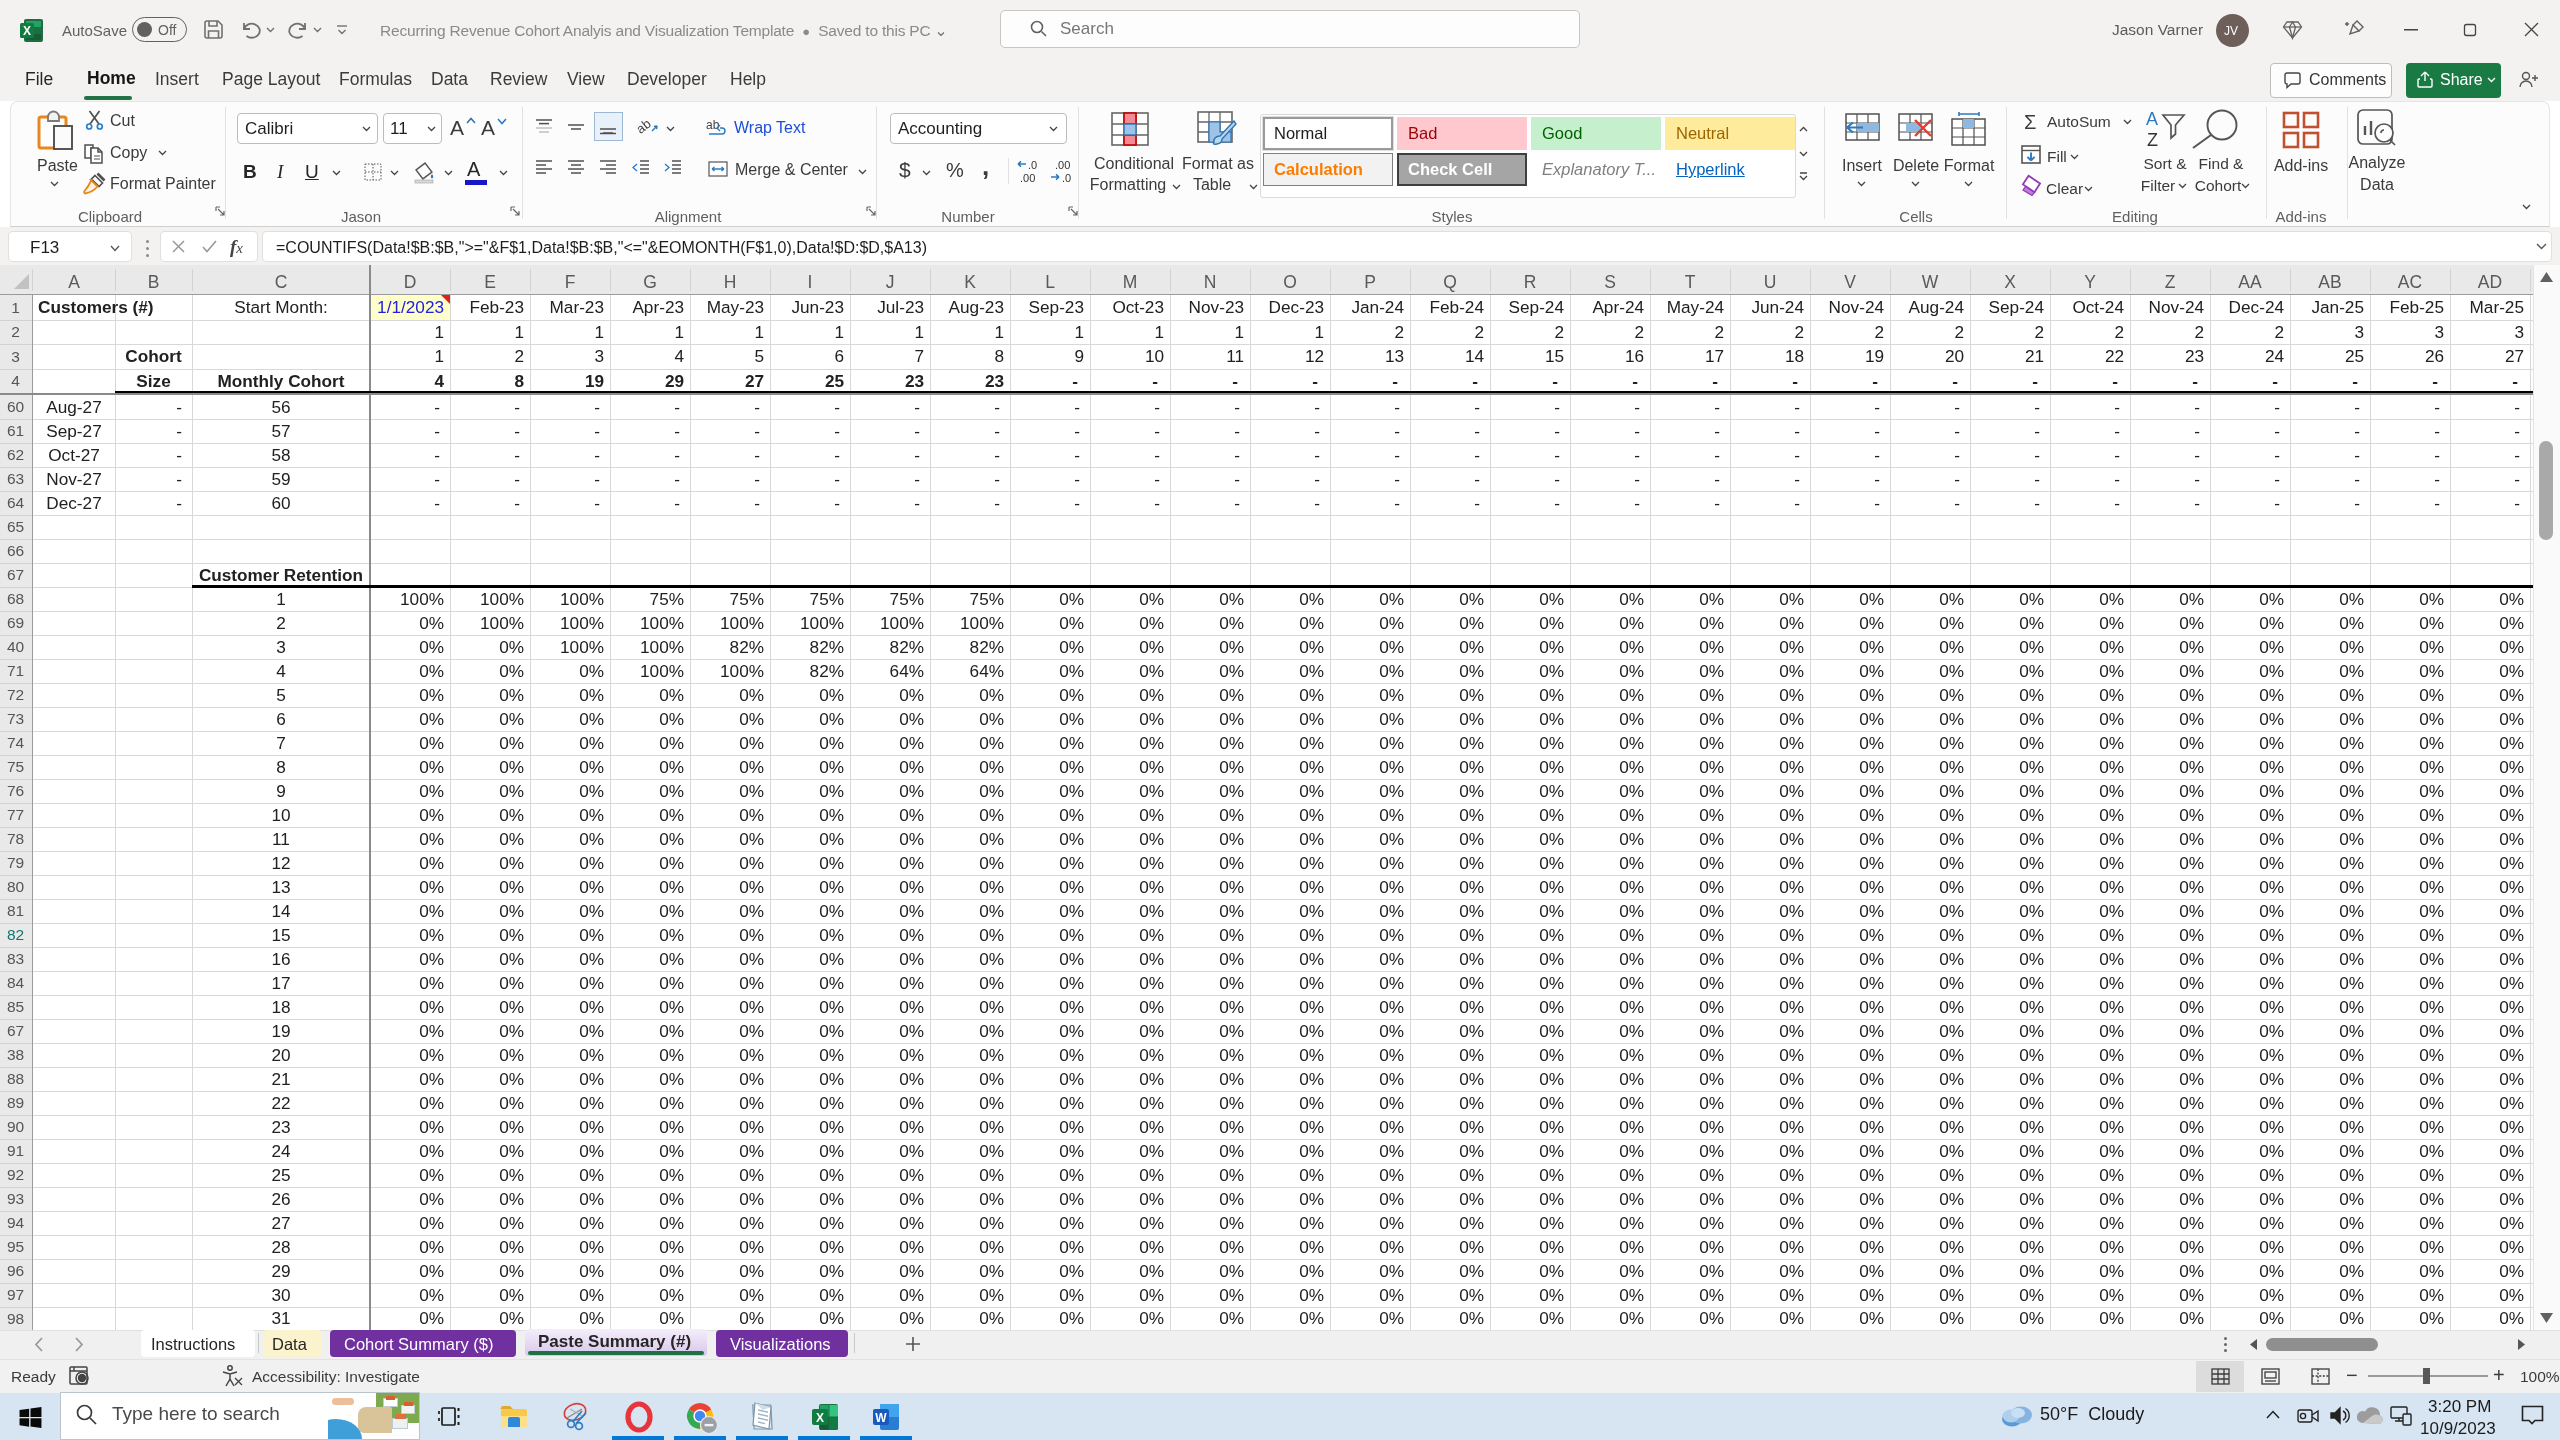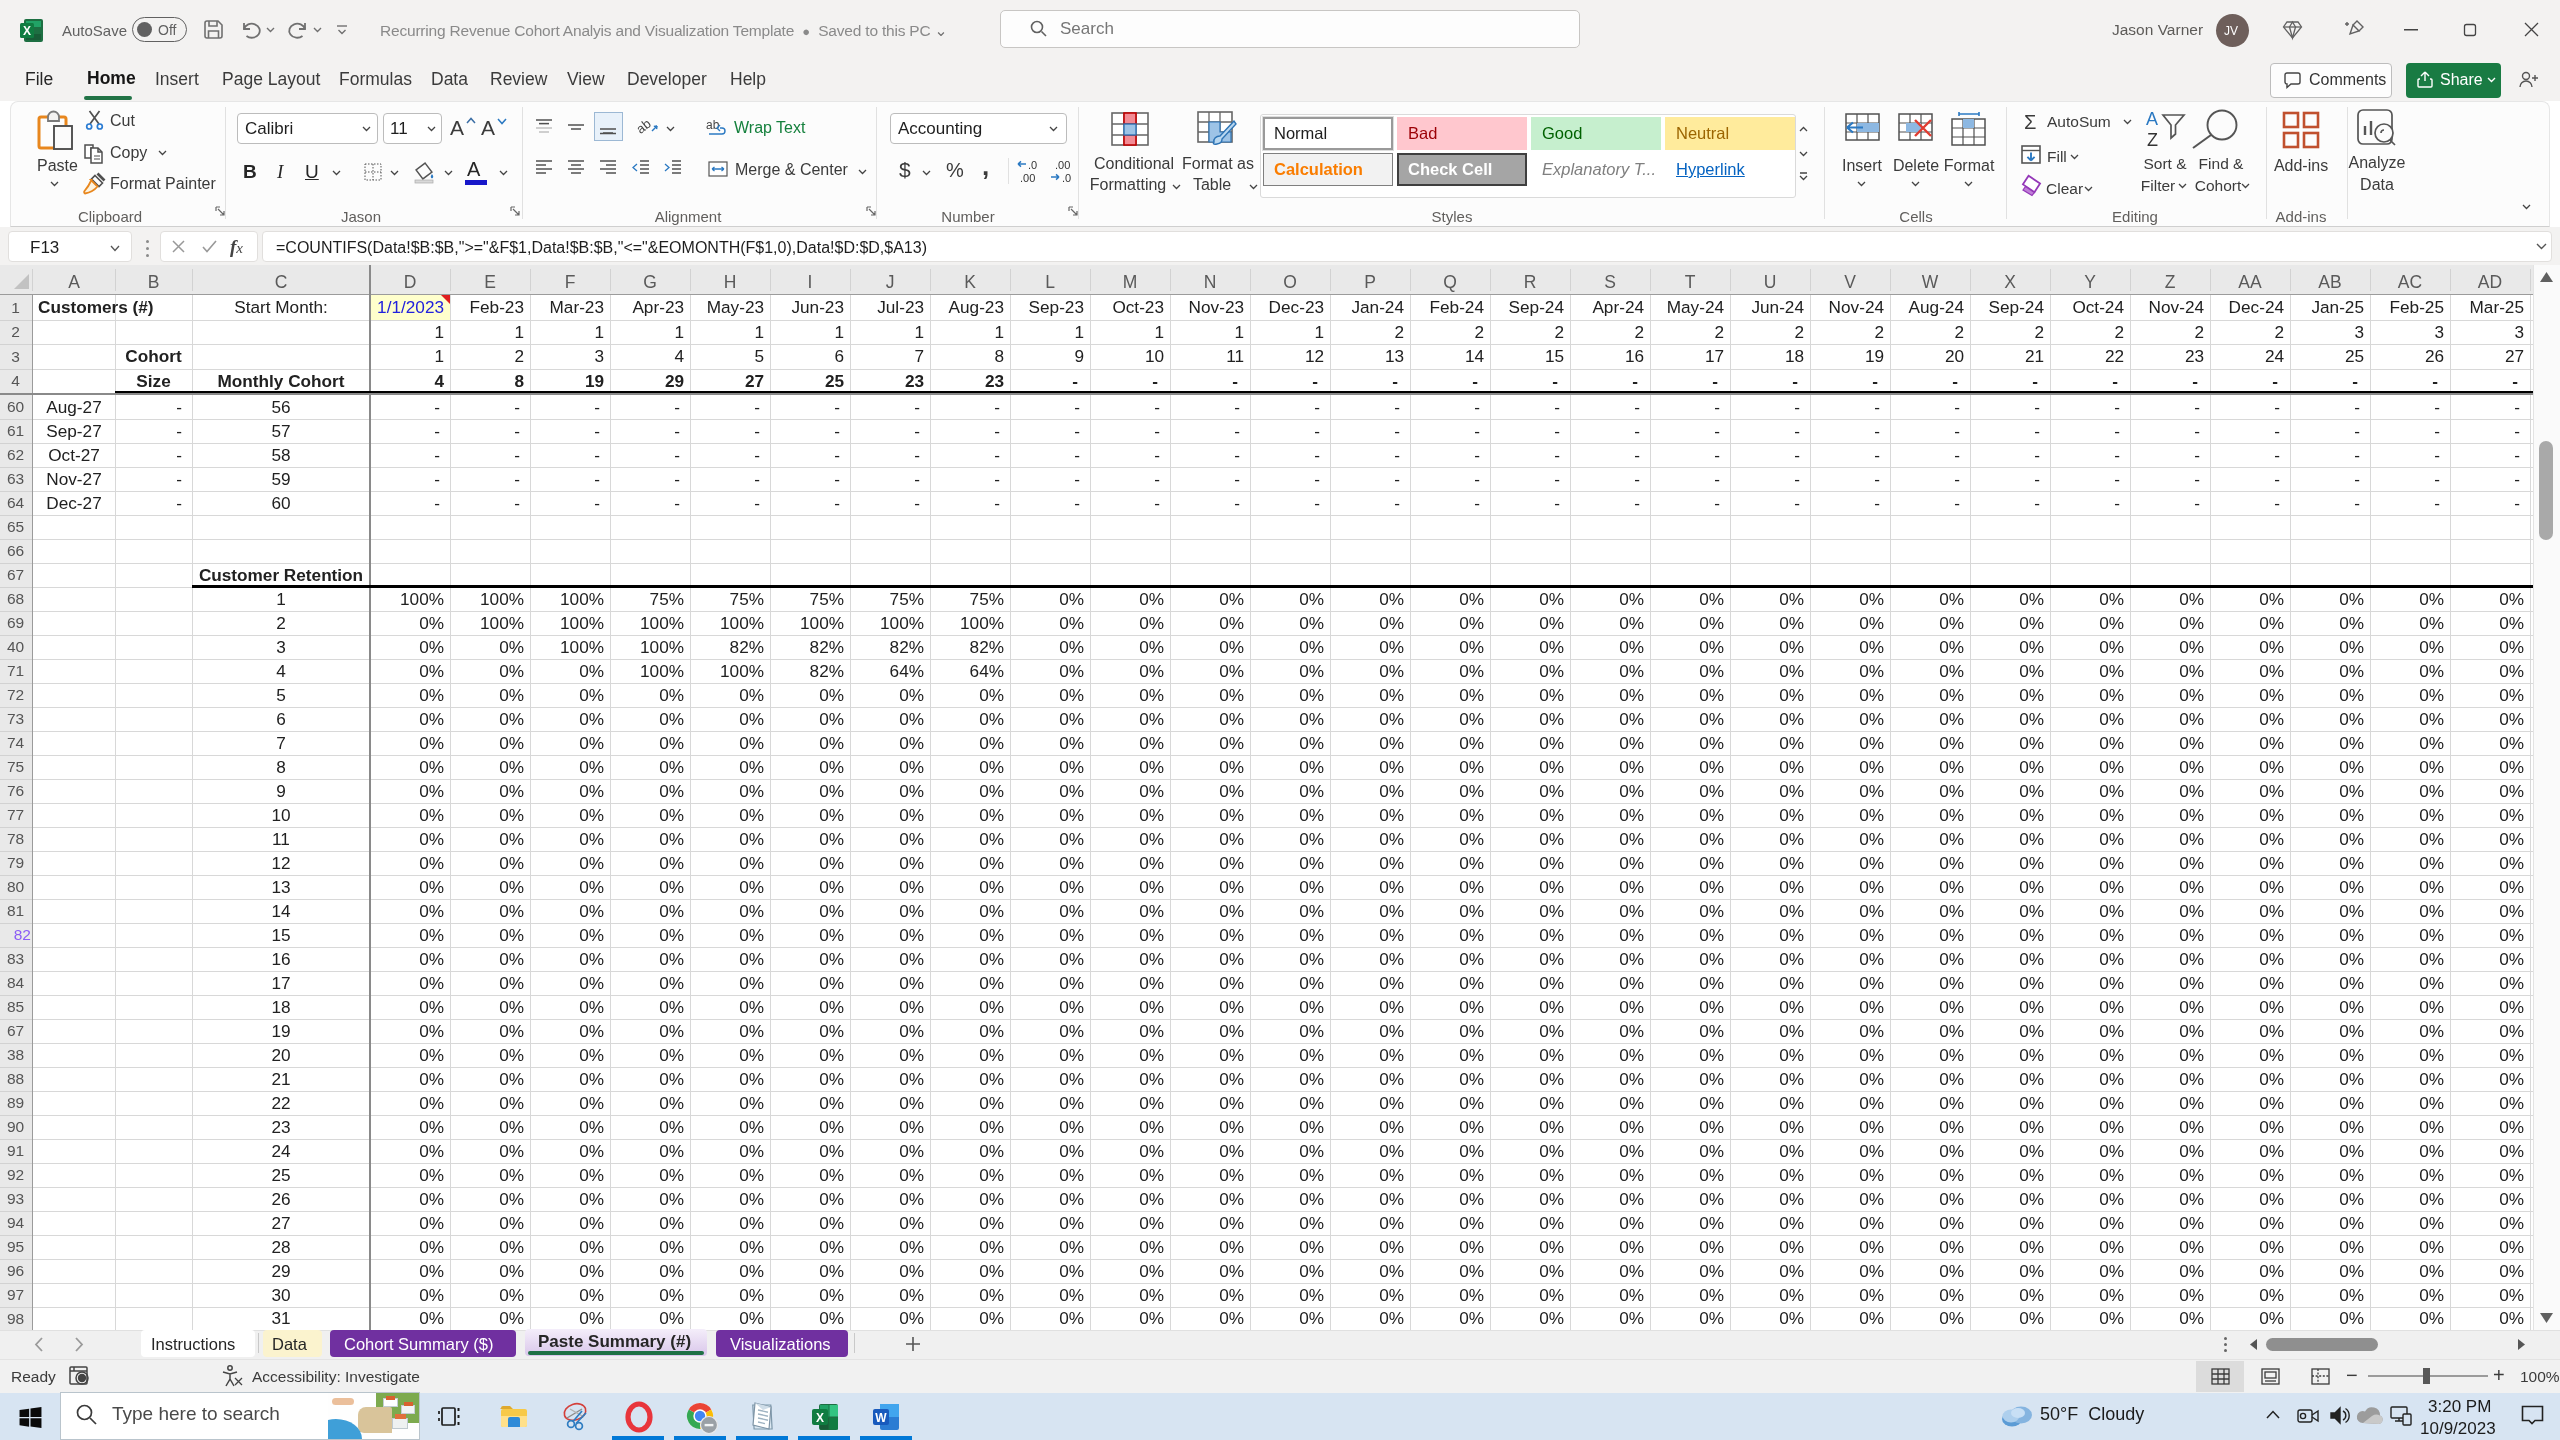--- a/index.html
+++ b/index.html
@@ -210,21 +210,21 @@
     <path d="M19 9 l-3.2 0.4 M19 9 l-0.4 3.2" stroke="#2b79c2" stroke-width="1.4" fill="none"></path>
 </svg>
 <svg class="ab" style="left:666px;top:126px" width="9" height="6" viewBox="0 0 9 6" fill="none" stroke="#444" stroke-width="1.3">
     <path d="M1 1 l3.5 3.5 L8 1"></path>
   </svg>
 <svg class="ab" style="left:706px;top:118px" width="22" height="20" viewBox="0 0 22 20">
 <text x="0" y="11" font-size="12" fill="#444" font-family="Liberation Sans">ab</text>
 <path d="M3 16 h13 a3 3 0 0 0 0 -6 h-2" stroke="#2b79c2" stroke-width="1.4" fill="none"></path>
 <path d="M14 7 l-3 3 3 3" stroke="#2b79c2" stroke-width="1.4" fill="none"></path>
 </svg>
-<div class="tx" style="left:734px;top:119px;font-size:16px;color:#15803d">Wrap Text</div>
+<div class="tx" style="left:734px;top:119px;font-size:16px;color:#1d4ed8">Wrap Text</div>
 <svg class="ab" style="left:536px;top:160px" width="16" height="15" viewBox="0 0 16 15" stroke="#505050" stroke-width="1.3">
     <path d="M0 1 h16 M0 5 h10 M0 9 h16 M0 13 h10"></path>
   </svg>
 <svg class="ab" style="left:568px;top:160px" width="16" height="15" viewBox="0 0 16 15" stroke="#505050" stroke-width="1.3">
     <path d="M0 1 h16 M3 5 h10 M0 9 h16 M3 13 h10"></path>
   </svg>
 <svg class="ab" style="left:600px;top:160px" width="16" height="15" viewBox="0 0 16 15" stroke="#505050" stroke-width="1.3">
     <path d="M0 1 h16 M6 5 h10 M0 9 h16 M6 13 h10"></path>
   </svg>
 <svg class="ab" style="left:632px;top:160px" width="17" height="15" viewBox="0 0 17 15" stroke="#505050" stroke-width="1.3">
@@ -534,21 +534,21 @@
 <div class="ab" style="left:0;top:803px;width:31px;height:24px;line-height:24px;text-align:center;font-size:15.5px;color:#555">77</div>
 <div class="ab" style="left:0;top:827px;width:32px;height:1px;background:#d2d2d2"></div>
 <div class="ab" style="left:0;top:827px;width:31px;height:24px;line-height:24px;text-align:center;font-size:15.5px;color:#555">78</div>
 <div class="ab" style="left:0;top:851px;width:32px;height:1px;background:#d2d2d2"></div>
 <div class="ab" style="left:0;top:851px;width:31px;height:24px;line-height:24px;text-align:center;font-size:15.5px;color:#555">79</div>
 <div class="ab" style="left:0;top:875px;width:32px;height:1px;background:#d2d2d2"></div>
 <div class="ab" style="left:0;top:875px;width:31px;height:24px;line-height:24px;text-align:center;font-size:15.5px;color:#555">80</div>
 <div class="ab" style="left:0;top:899px;width:32px;height:1px;background:#d2d2d2"></div>
 <div class="ab" style="left:0;top:899px;width:31px;height:24px;line-height:24px;text-align:center;font-size:15.5px;color:#555">81</div>
 <div class="ab" style="left:0;top:923px;width:32px;height:1px;background:#d2d2d2"></div>
-<div class="ab" style="left:0;top:923px;width:31px;height:24px;line-height:24px;text-align:right;font-size:15.5px;color:#8b5cf6">82</div>
+<div class="ab" style="left:0;top:923px;width:31px;height:24px;line-height:24px;text-align:center;font-size:15.5px;color:#0f766e">82</div>
 <div class="ab" style="left:0;top:947px;width:32px;height:1px;background:#d2d2d2"></div>
 <div class="ab" style="left:0;top:947px;width:31px;height:24px;line-height:24px;text-align:center;font-size:15.5px;color:#555">83</div>
 <div class="ab" style="left:0;top:971px;width:32px;height:1px;background:#d2d2d2"></div>
 <div class="ab" style="left:0;top:971px;width:31px;height:24px;line-height:24px;text-align:center;font-size:15.5px;color:#555">84</div>
 <div class="ab" style="left:0;top:995px;width:32px;height:1px;background:#d2d2d2"></div>
 <div class="ab" style="left:0;top:995px;width:31px;height:24px;line-height:24px;text-align:center;font-size:15.5px;color:#555">85</div>
 <div class="ab" style="left:0;top:1019px;width:32px;height:1px;background:#d2d2d2"></div>
 <div class="ab" style="left:0;top:1019px;width:31px;height:24px;line-height:24px;text-align:center;font-size:15.5px;color:#555">67</div>
 <div class="ab" style="left:0;top:1043px;width:32px;height:1px;background:#d2d2d2"></div>
 <div class="ab" style="left:0;top:1043px;width:31px;height:24px;line-height:24px;text-align:center;font-size:15.5px;color:#555">38</div>

